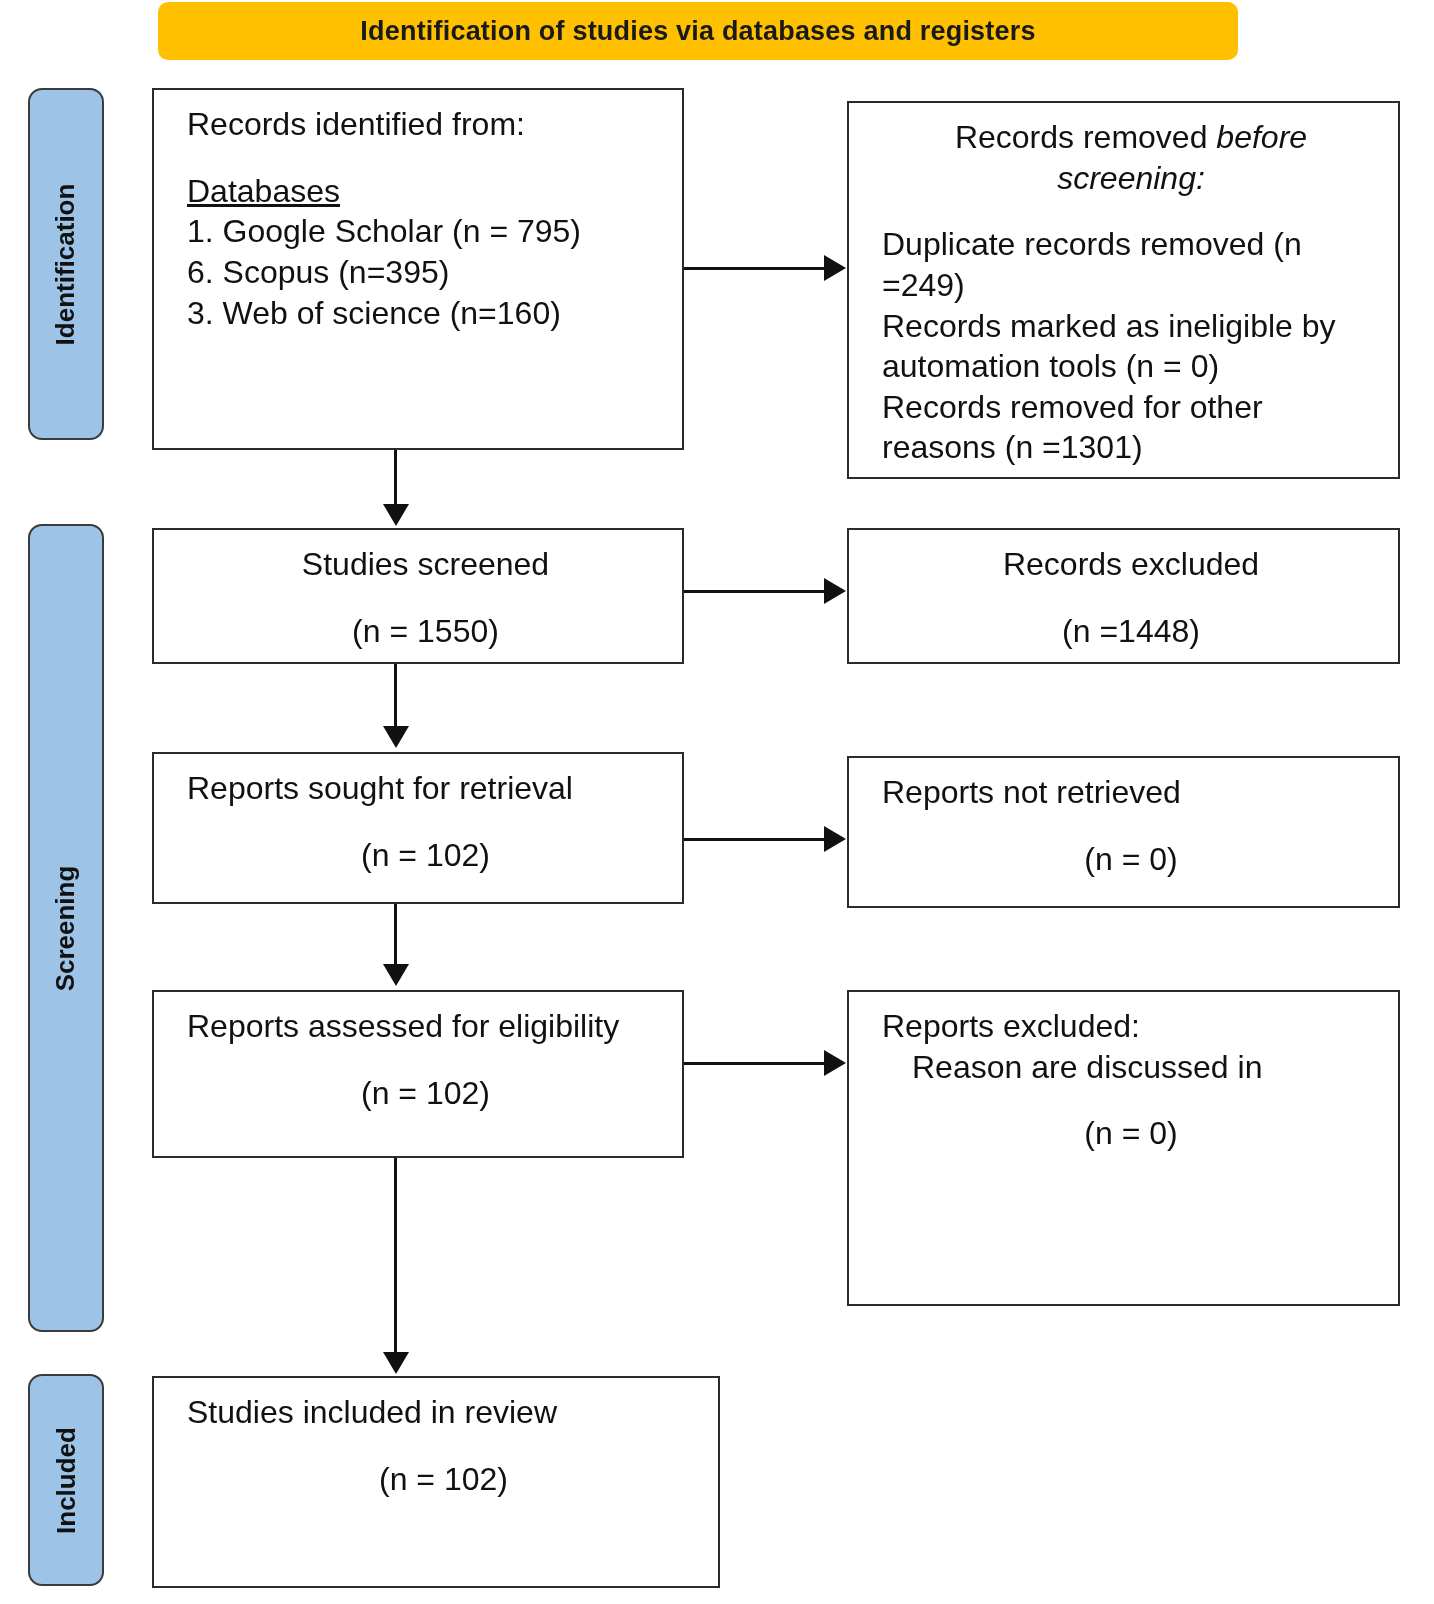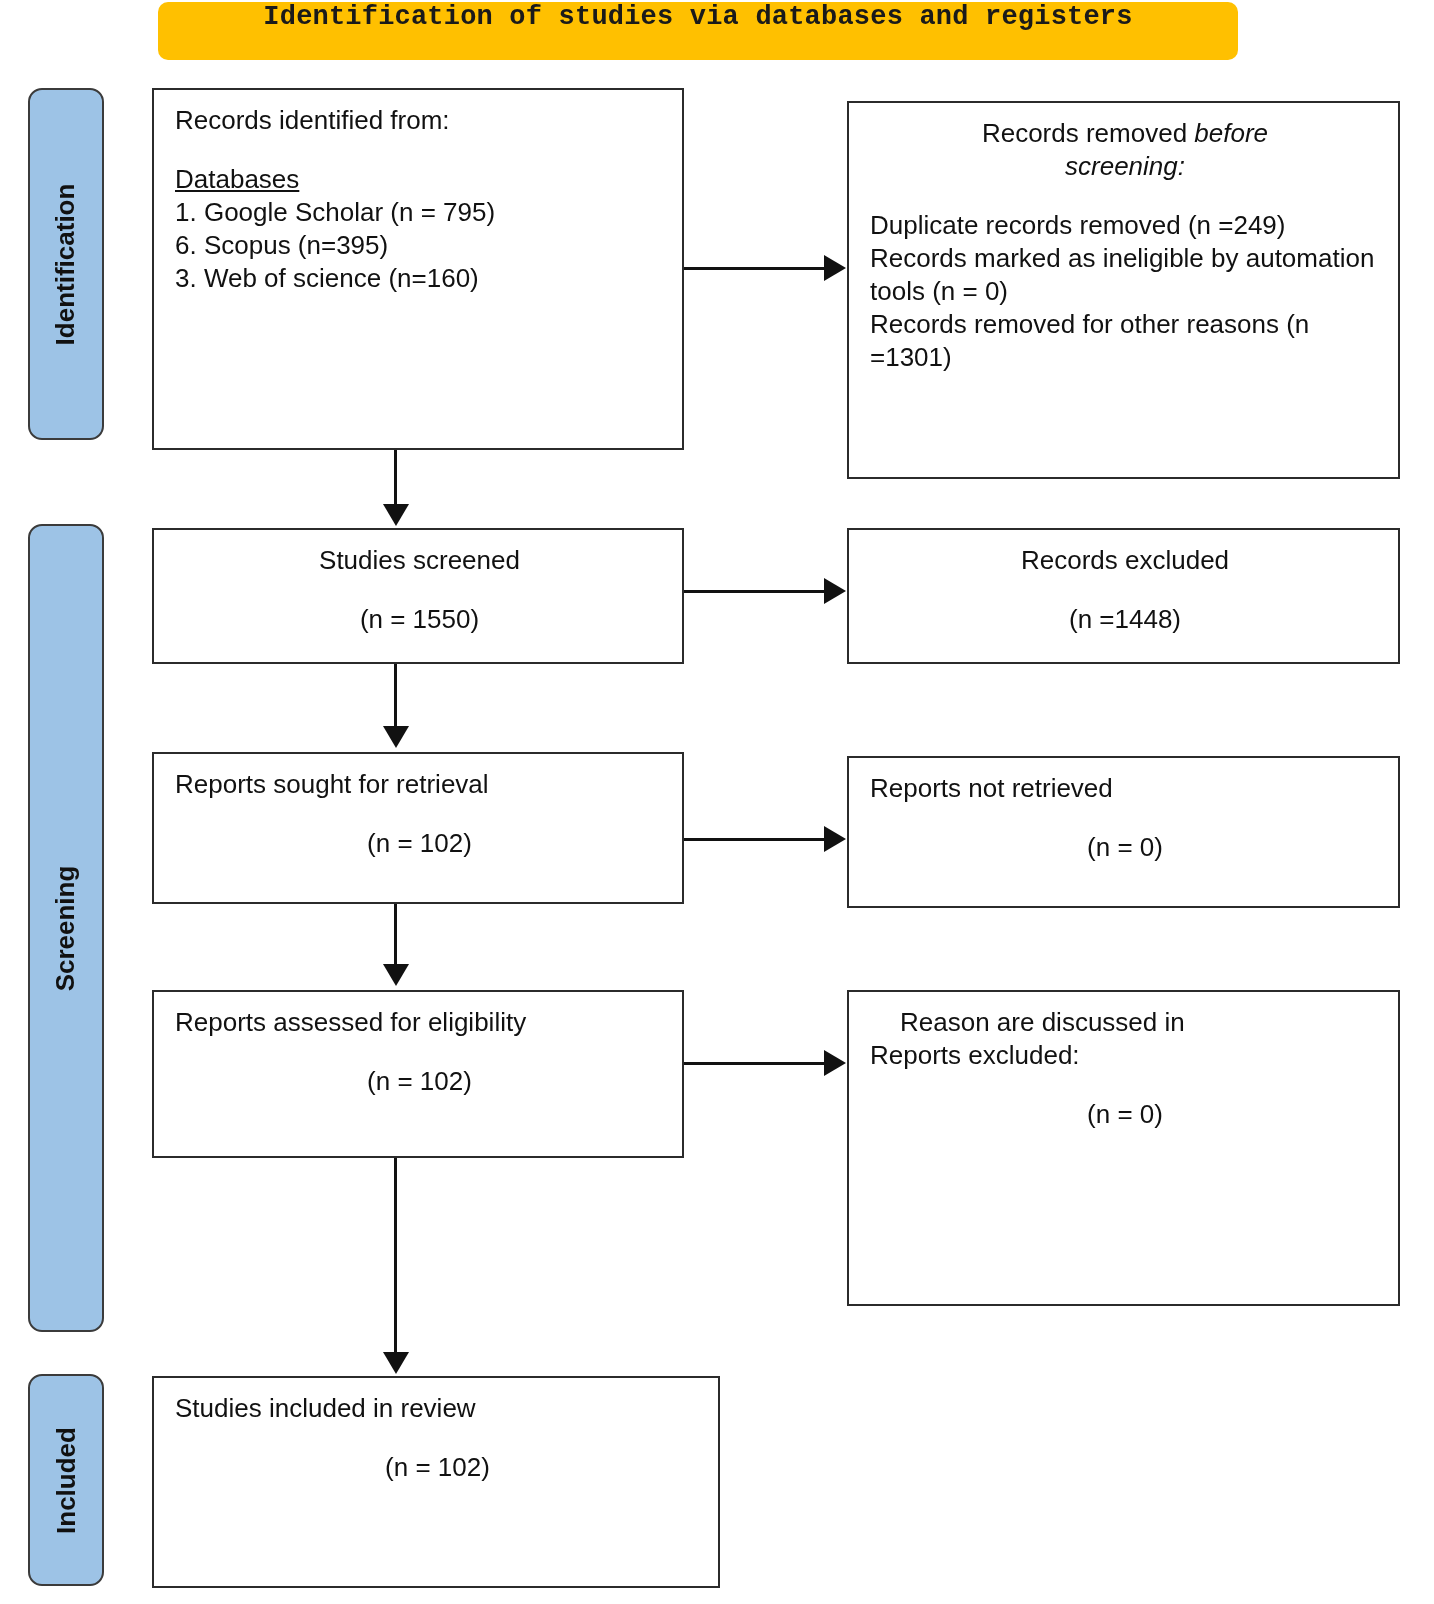--- a/index.html
+++ b/index.html
@@ -21,23 +21,22 @@
   
   .banner {
     position: absolute;
     left: 158px;
     top: 2px;
     width: 1080px;
     height: 58px;
     background: #FFC000;
     border-radius: 10px;
     display: flex;
-    align-items: flex-start;
+    align-items: center;
     justify-content: center;
-    font-family: Liberation Mono, monospace;
   }
   .banner-text {
     font-size: 27px;
     font-weight: bold;
     color: #1a1a1a;
     letter-spacing: 0.2px;
     white-space: nowrap;
   }
 
   
@@ -62,22 +61,22 @@
   }
 
   
   .box {
     position: absolute;
     background: #ffffff;
     border: 2.5px solid #2b2b2b;
     box-sizing: border-box;
   }
   .box-inner {
-    padding: 14px 18px 10px 21px;
-    font-size: 26px;
+    padding: 14px 18px 10px 33px;
+    font-size: 32px;
     line-height: 1.27;
     color: #111111;
   }
   .center  { text-align: center; }
   .left    { text-align: left; }
   .u       { text-decoration: underline; }
   .it      { font-style: italic; }
   .gap-md  { height: 26px; }
   .indent  { padding-left: 30px; }
 
@@ -201,22 +200,22 @@
   <div class="box" style="left:152px; top:990px; width:532px; height:168px;">
     <div class="box-inner">
       <div class="left">Reports assessed for eligibility</div>
       <div class="gap-md"></div>
       <div class="center">(n = 102)</div>
     </div>
   </div>
 
   <div class="box" style="left:847px; top:990px; width:553px; height:316px;">
     <div class="box-inner">
+      <div class="left">Reports excluded:</div>
       <div class="left indent">Reason are discussed in</div>
-      <div class="left">Reports excluded:</div>
       <div class="gap-md"></div>
       <div class="center">(n = 0)</div>
     </div>
   </div>
 
   <div class="conn h-line" style="left:684px; top:1062px; width:142px;"></div>
   <div class="arrow-right" style="left:824px; top:1050px;"></div>
 
   <div class="conn v-line" style="left:394px; top:1158px; height:196px;"></div>
   <div class="arrow-down" style="left:383px; top:1352px;"></div>

